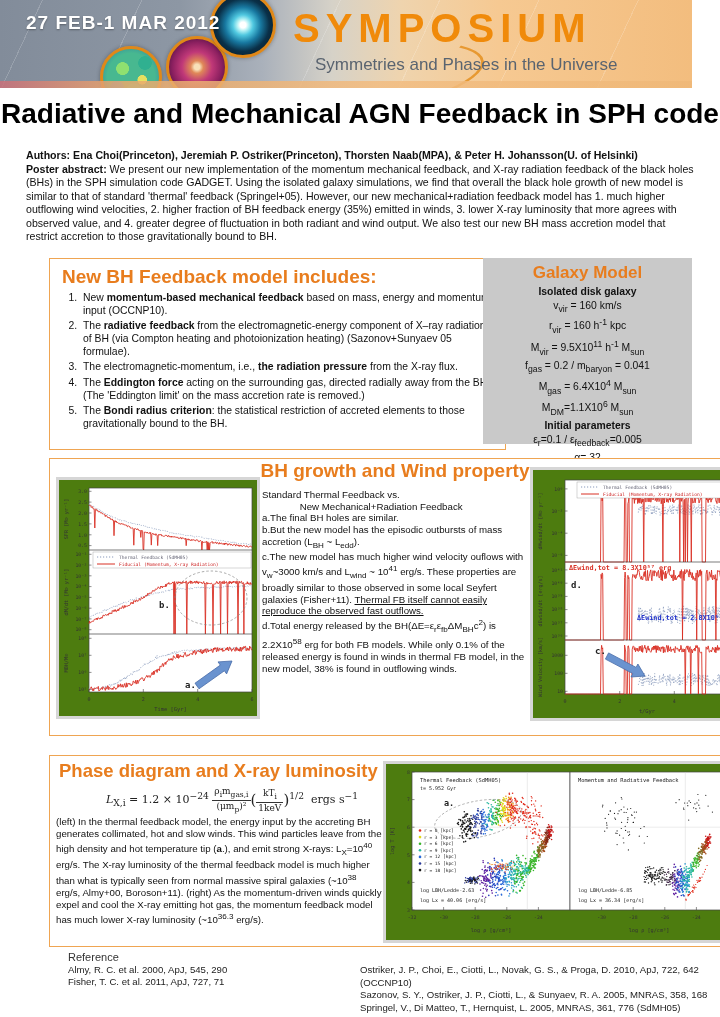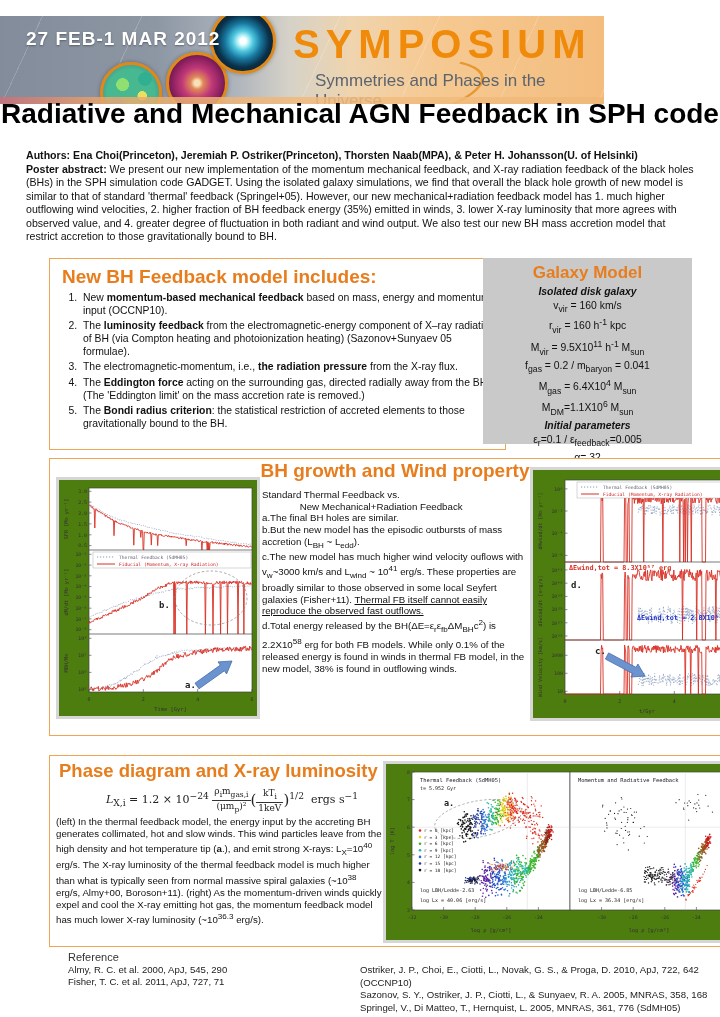--- a/index.html
+++ b/index.html
@@ -1,19 +1,19 @@
 <!DOCTYPE html>
 <html><head>
 <meta charset="utf-8">
 <style>
   html,body{margin:0;padding:0;background:#fff;}
   #canvas{position:relative;width:720px;height:1017px;background:#fff;overflow:hidden;
           font-family:"Liberation Sans",sans-serif;color:#111;}
   
-  .banner{position:absolute;left:0;top:16px;width:604px;height:88px;overflow:hidden;
+  .banner{position:absolute;left:0;top:0;width:692px;height:88px;overflow:hidden;
     background:linear-gradient(90deg,#828c9a 0%,#8d97a4 26%,#aab1bb 38%,#d6d2c8 48%,#efd4ae 58%,#f6c992 72%,#f3bd7e 100%);}
   .banner::after{content:"";position:absolute;left:0;bottom:0;width:100%;height:7px;
     background:linear-gradient(90deg,#c9707a 0%,#e8a96c 18%,#f2bc80 55%,#efb878 100%);opacity:.85;}
   .banner .lines{position:absolute;inset:0;opacity:.18;
     background:repeating-linear-gradient(115deg,transparent 0 38px,#fff 38px 39px,transparent 39px 90px);}
   .swoosh{position:absolute;left:150px;top:48px;width:330px;height:72px;border:3px solid rgba(228,140,24,.8);
     border-radius:50%;border-top-color:transparent;border-left-color:transparent;transform:rotate(-9deg);}
   .banner-date{position:absolute;left:26px;top:12px;font-size:19px;font-weight:bold;color:#fff;
     letter-spacing:1px;text-shadow:0 1px 2px rgba(0,0,0,.35);}
   .circ{position:absolute;border-radius:50%;border:3px solid #e08818;box-shadow:0 0 4px rgba(0,0,0,.3);}
@@ -49,21 +49,21 @@
   
   .box{position:absolute;border:1px solid #efa552;background:#fff;margin-left:24px;}
   .box-feedback{left:25px;top:258px;width:455px;height:190px;}
   .box-feedback h2{margin:7px 0 3px 12px;font-size:19px;color:#e87d1e;}
   .box-feedback ol{margin:2px 0 0 0;padding:0 10px 0 30px;font-size:10.4px;line-height:13.1px;}
   .box-feedback li{margin-bottom:2px;padding-left:3px;}
   .box-galaxy{position:absolute;left:483px;top:258px;width:209px;height:186px;background:#c9c9c9;
     text-align:center;}
   .box-galaxy h2{margin:5px 0 2px 0;font-size:17px;color:#e87d1e;}
   .box-galaxy p{margin:0;font-size:10.4px;line-height:13.7px;color:#111;}
-  .box-galaxy p.b{font-weight:bold;font-style:italic;}
+  .box-galaxy p.b{font-weight:bold;}
   .box-bh{left:25px;top:458px;width:690px;height:276px;}
   .box-bh h2{position:absolute;left:0;top:1px;width:100%;text-align:center;margin:0;
     font-size:19px;color:#e87d1e;}
   .bh-text{position:absolute;left:212px;top:30px;width:268px;font-size:9.7px;line-height:11.7px;}
   .bh-text p{margin:0;}
   .plot-frame{position:absolute;background:#4d7c0f;border:3px solid #d6d6d6;}
   .pf-a{left:6px;top:18px;width:198px;height:236px;}
   .pf-b{left:480px;top:8px;width:200px;height:248px;}
   .box-phase{left:25px;top:755px;width:690px;height:190px;}
   .box-phase h2{margin:4px 0 0 9px;font-size:18.5px;color:#e87d1e;}
@@ -101,21 +101,21 @@
   <div class="poster-title">Radiative and Mechanical AGN Feedback in SPH code</div>
   <div class="meta">
     <div class="authors">Authors: Ena Choi(Princeton), Jeremiah P. Ostriker(Princeton), Thorsten Naab(MPA), &amp; Peter H. Johansson(U. of Helsinki)</div>
     <div><b>Poster abstract:</b><span> We present our new implementation of the momentum mechanical feedback, and X-ray radiation feedback of the black holes (BHs) in the SPH simulation code GADGET. Using the isolated galaxy simulations,  we find that overall the black hole growth of new model is similar to that of standard 'thermal' feedback (Springel+05). However,  our new mechanical+radiation feedback model has 1. much higher outflowing wind velocities, 2. higher fraction of BH feedback energy (35%) emitted in winds,  3. lower X-ray luminosity that more agrees with observed value,  and 4. greater degree of fluctuation in both radiant and wind output. We also test our new BH mass accretion model that restrict accretion to those gravitationally bound to BH.</span></div>
   </div>
 
   <div class="box box-feedback">
     <h2>New BH Feedback model includes:</h2>
     <ol>
         <li>New <b>momentum-based mechanical feedback</b> based on mass, energy and momentum input (OCCNP10).</li>
-        <li>The <b>luminosity feedback</b> from the electromagnetic-energy component of X–ray radiation of BH (via Compton heating and photoionization heating) (Sazonov+Sunyaev 05 formulae).</li>
+        <li>The <b>radiative feedback</b> from the electromagnetic-energy component of X–ray radiation of BH (via Compton heating and photoionization heating) (Sazonov+Sunyaev 05 formulae).</li>
         <li>The electromagnetic-momentum, i.e., <b>the radiation pressure</b> from the X-ray flux.</li>
         <li>The <b>Eddington force</b> acting on the surrounding gas, directed radially away from the BH. (The 'Eddington limit' on the mass accretion rate is removed.)</li>
         <li>The <b>Bondi radius criterion</b>: the statistical restriction of accreted elements to those gravitationally bound to the BH.</li>
       </ol>
   </div>
 
   <div class="box-galaxy">
     <h2>Galaxy Model</h2>
     <div>
         <p class="b">Isolated disk galaxy</p>

